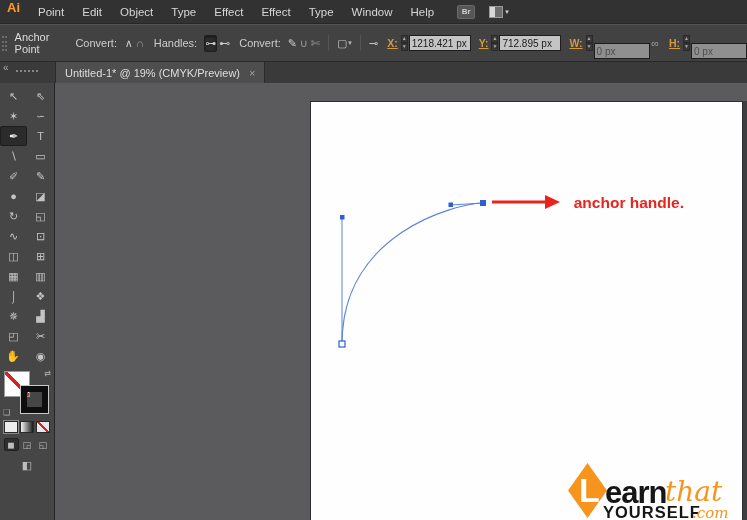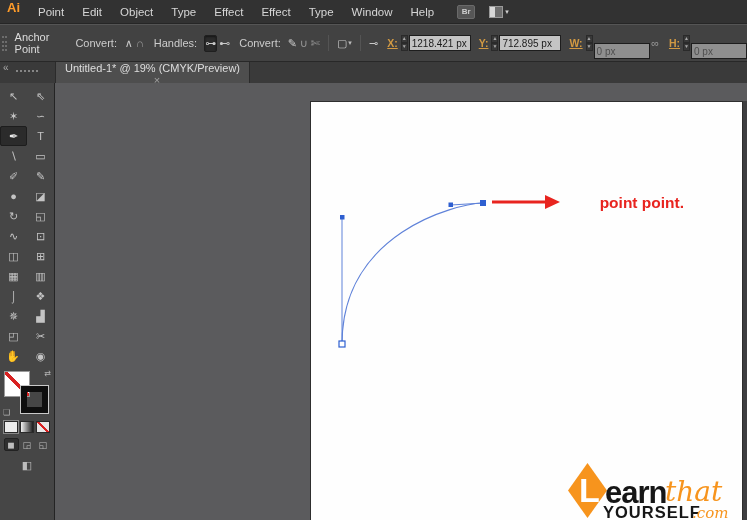--- a/index.html
+++ b/index.html
@@ -32,21 +32,21 @@
   .stepper { display:flex; flex-direction:column; width:9px; margin-right:1px; }
   .stepper span { font-size:5px; line-height:5px; color:#a8a8a8; text-align:center; background:#383838; border:1px solid #2a2a2a; height:8px; }
   .field { width:62px; height:16px; background:#c4c4c4; border:1px solid #1d1d1d; color:#1c1c1c; font-size:10px; font-family:"Liberation Sans",sans-serif; padding:0 2px; }
   .field.disabled { width:56px; background:#8f8f8f; color:#4f4f4f;margin-top:16px; }
 
   
   .tabbar { height:21px; background:#3a3a3a; display:flex; }
   .panel-head { width:55px; position:relative; background:#3a3a3a; }
   .collapse { position:absolute; left:3px; top:0px; color:#a8a8a8; font-size:10px; }
   .dots { position:absolute; left:16px; top:8px; width:22px; border-top:2px dotted #868686; }
-  .doc-tab { background:#4e4e4e; height:21px; display:flex; align-items:center; padding:0 9px; font-size:11px; color:#dedede; border-right:1px solid #2b2b2b; border-left:1px solid #2b2b2b;flex-direction:column; }
+  .doc-tab { background:#4e4e4e; height:21px; display:flex; align-items:center; padding:0 9px; font-size:11px; color:#dedede; border-right:1px solid #2b2b2b; border-left:1px solid #2b2b2b; }
   .tab-close { color:#a0a0a0; font-size:11px; margin-left:9px; }
 
   
   .main { display:flex; height:452px; }
   .toolbar { width:55px; background:#464646; border-right:1px solid #242424; padding-top:3px; }
   .tools-grid { display:grid; grid-template-columns:27px 27px; justify-content:center; }
   .tool { height:20px; display:flex; align-items:center; justify-content:center; color:#c4c4c4; font-size:11px; }
   .tool.selected { background:#2b2b2b; border:1px solid #1d1d1d; border-radius:2px; color:#e8e8e8; }
 
   .fs-block { position:relative; height:50px; margin-top:3px; }
@@ -297,21 +297,21 @@
         <rect x="393.5" y="119.5" width="4.5" height="4.5" fill="#2e5fd0"></rect>
 
         <rect x="425" y="117" width="6" height="6" fill="#2e5fd0"></rect>
         <rect x="284" y="258" width="6" height="6" fill="#ffffff" stroke="#2e5fd0" stroke-width="1.2"></rect>
 
         <line x1="437" y1="119" x2="491" y2="119" stroke="#e8241f" stroke-width="3"></line>
         <polygon points="490,112 505,119 490,126" fill="#e8241f"></polygon>
       </svg>
 
       <div class="annotation" style="color:#e8241f">
-        <div>point point.</div>
+        <div>anchor handle.</div>
       </div>
 
       <svg class="logo-svg" width="190" height="72" viewBox="0 0 190 72">
         <polygon points="32.5,6 52,33.5 32.5,61 13,33.5" fill="#f7941d"></polygon>
         <text x="24" y="45" font-family="Liberation Sans, sans-serif" font-size="34" font-weight="bold" fill="#ffffff">L</text>
         <text x="50" y="46" font-family="Liberation Sans, sans-serif" font-size="31" font-weight="bold" fill="#161616" letter-spacing="-1">earn</text>
         <text x="110" y="44" font-family="DejaVu Serif, serif" font-size="28" font-style="italic" fill="#f7941d">that</text>
         <text x="48" y="61" font-family="Liberation Sans, sans-serif" font-size="16.5" font-weight="bold" fill="#161616" letter-spacing="1">YOURSELF</text>
         <text x="137" y="61" font-family="DejaVu Serif, serif" font-size="15" font-style="italic" fill="#f7941d">.com</text>
       </svg>

